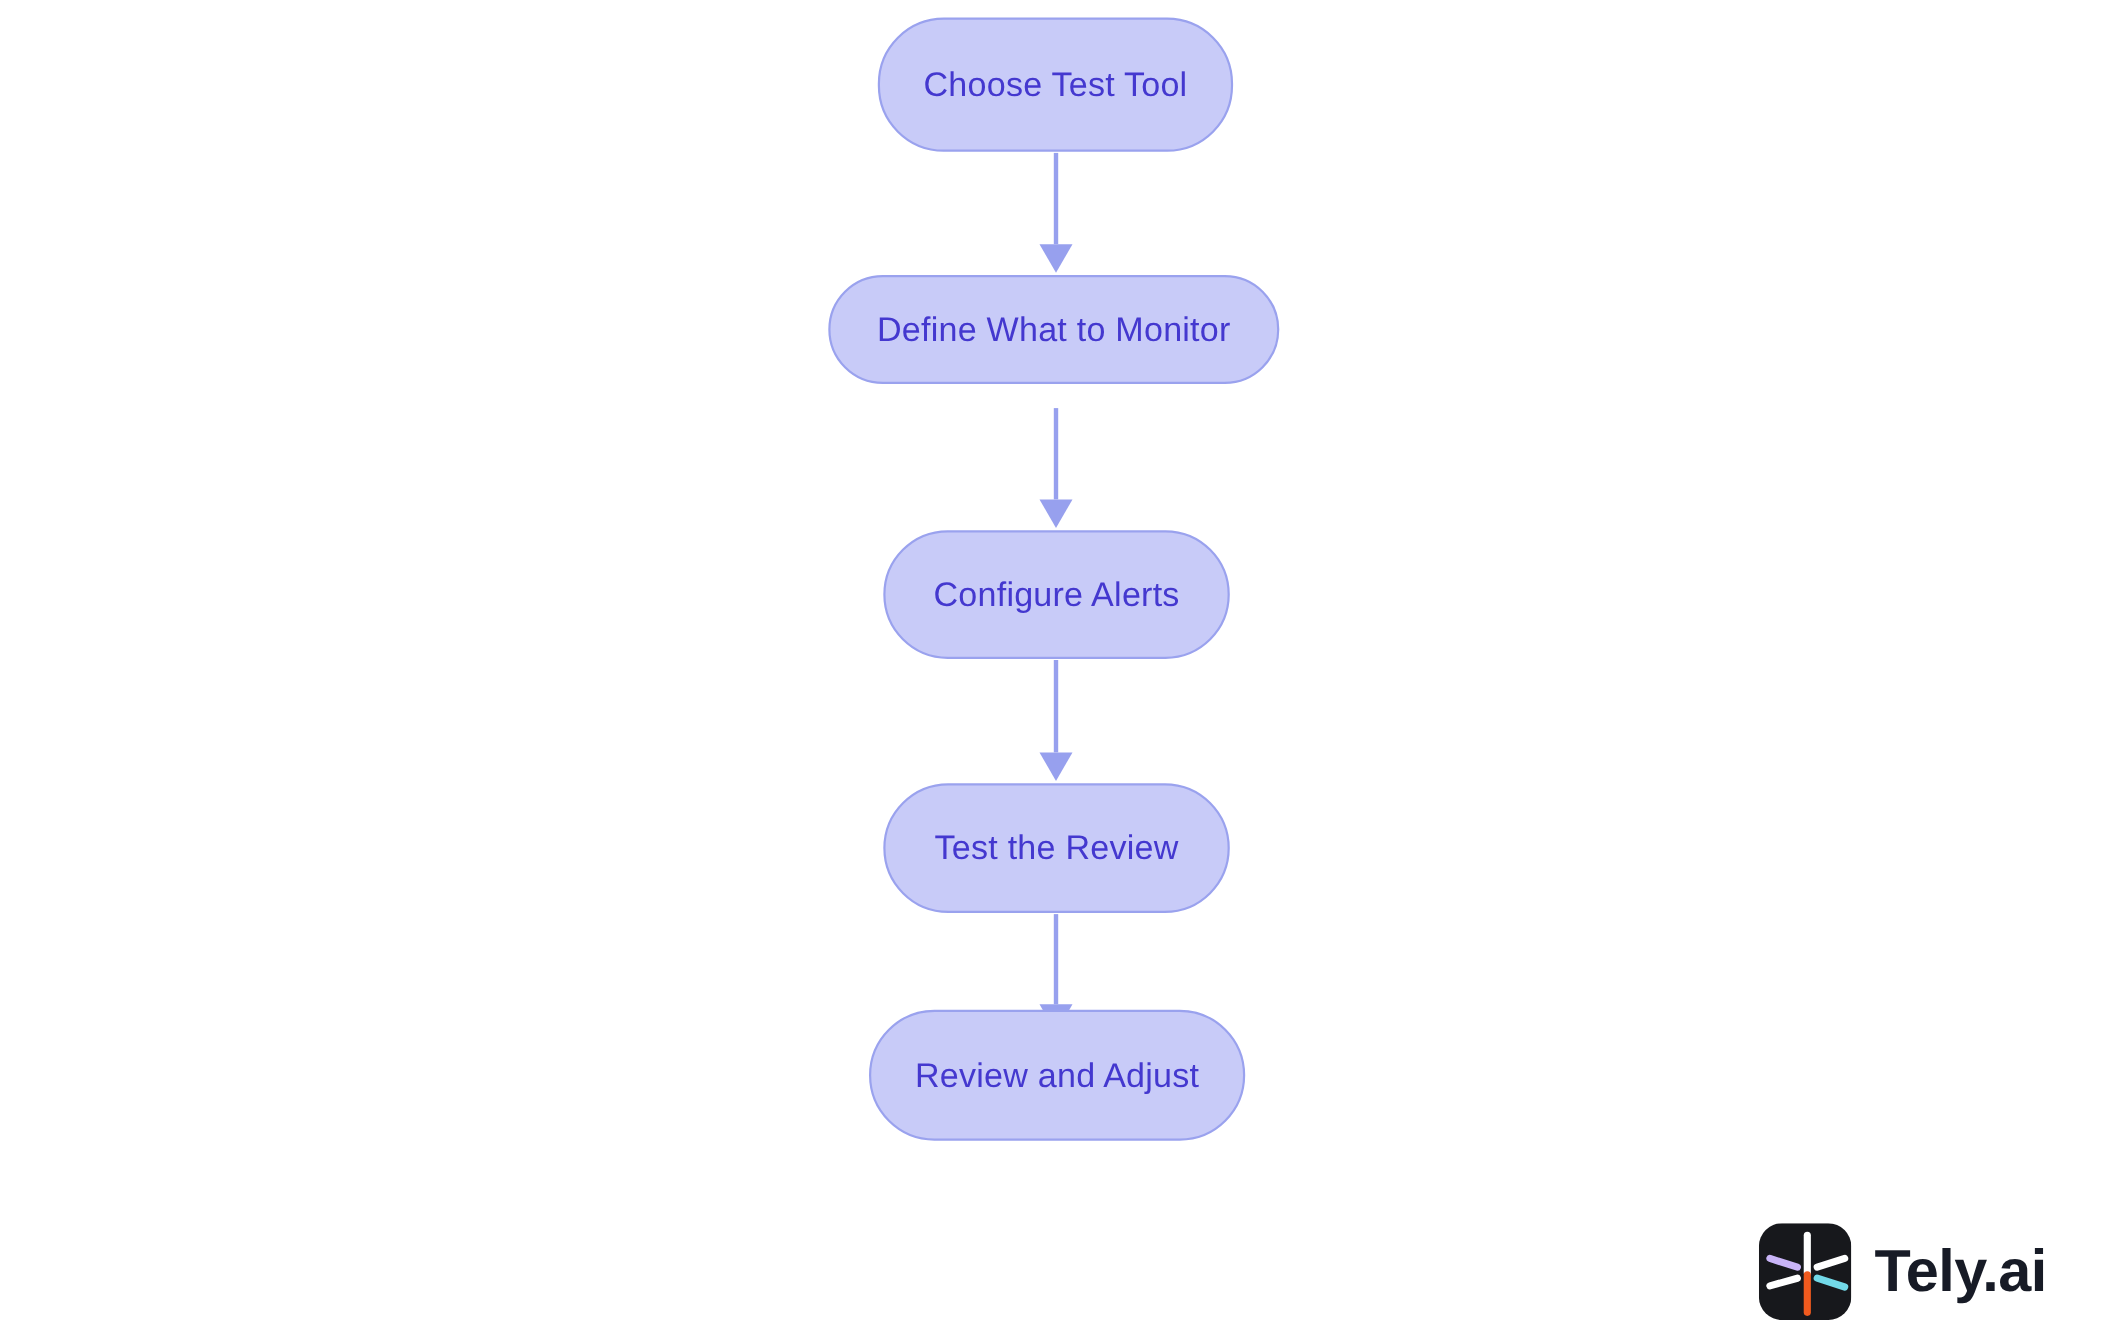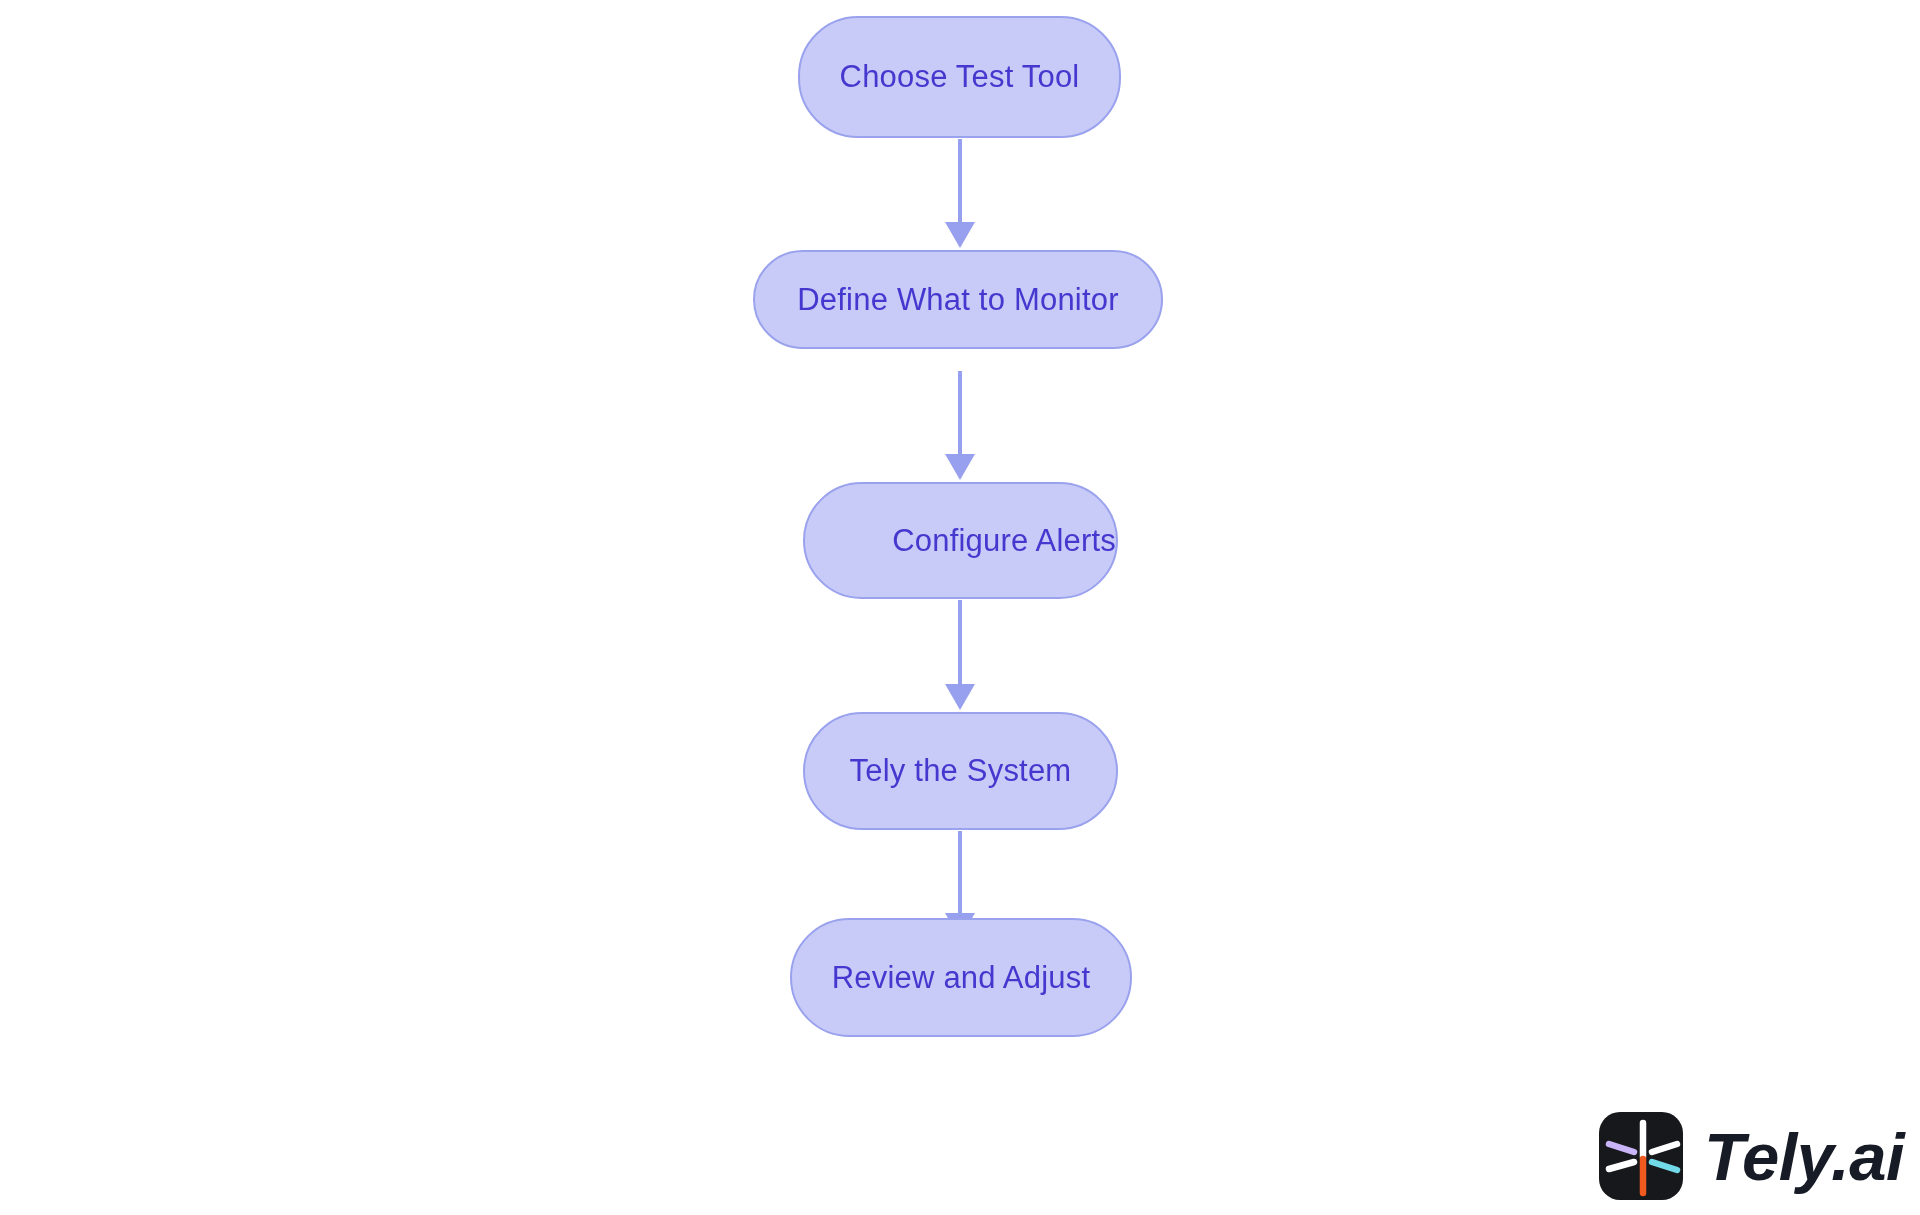--- a/index.html
+++ b/index.html
@@ -16,21 +16,21 @@
     display: flex;
     align-items: center;
     justify-content: center;
     color: var(--node-text, #4438cf);
     font-size: 31px;
     letter-spacing: 0.2px;
     white-space: nowrap;
   }
   .node-1 { left: 798px; top:  16px; width: 323px; height: 122px; }
   .node-2 { left: 753px; top: 250px; width: 410px; height: 99px; }
-  .node-3 { left: 803px; top: 482px; width: 315px; height: 117px; justify-content: flex-end; }
+  .node-3 { left: 803px; top: 482px; width: 315px; height: 117px; }
   .node-4 { left: 803px; top: 712px; width: 315px; height: 118px; }
   .node-5 { left: 790px; top: 918px; width: 342px; height: 119px; }
 
   .arrow {
     position: absolute;
     left: 945px;
     width: 30px;
     display: flex;
     flex-direction: column;
     align-items: center;
@@ -51,25 +51,24 @@
     position: absolute;
     left: 1599px;
     top: 1112px;
     height: 88px;
     display: flex;
     align-items: center;
     gap: 21px;
   }
   .logo-icon { width: 84px; height: 88px; display: block; }
   .logo-text {
-    font-size: 67px;
+    font-size: 54px;
     font-weight: 600;
     color: var(--logo-text, #171b26);
     letter-spacing: -0.5px;
-    font-style: italic;
   }
 </style>
 </head>
 <body style="background: rgb(255, 255, 255);">
 
 <div class="canvas">
 
   <div class="node node-1">
     <span>Choose Test Tool</span>
   </div>
@@ -91,21 +90,21 @@
   <div class="node node-3">
     <span>Configure Alerts</span>
   </div>
 
   <div class="arrow arrow-3">
     <div class="arrow-line"></div>
     <div class="arrow-head"></div>
   </div>
 
   <div class="node node-4">
-    <span>Tely the System</span>
+    <span>Test the Review</span>
   </div>
 
   <div class="arrow arrow-4">
     <div class="arrow-line"></div>
     <div class="arrow-head"></div>
   </div>
 
   <div class="node node-5">
     <span>Review and Adjust</span>
   </div>

